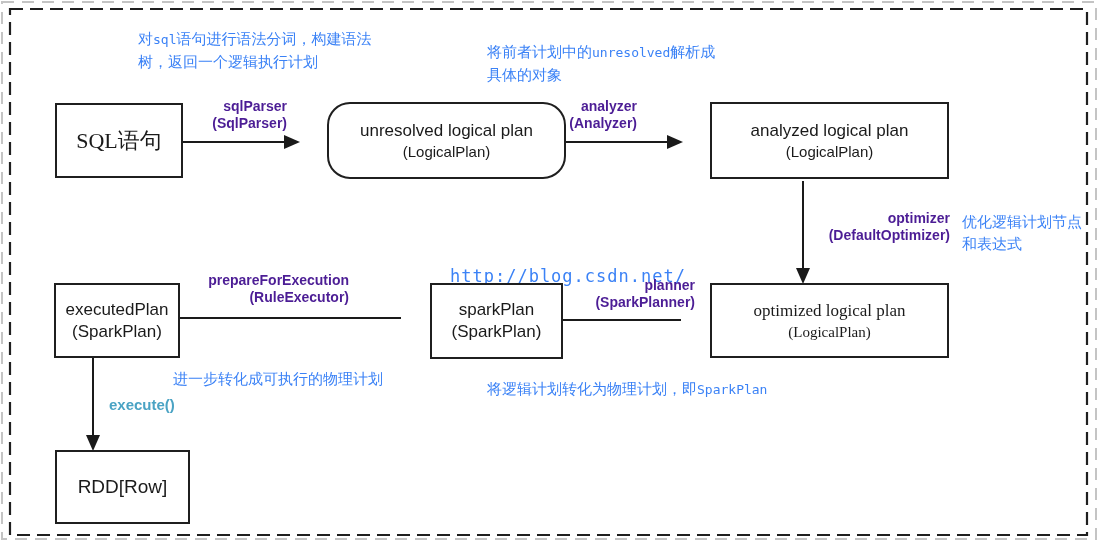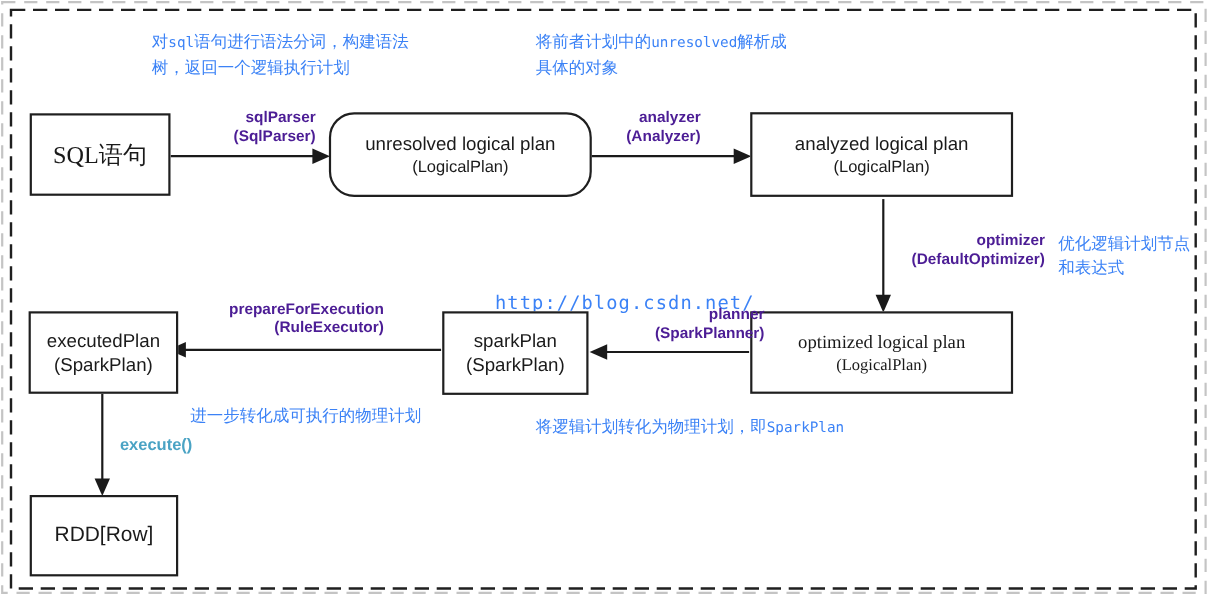--- a/index.html
+++ b/index.html
@@ -12,20 +12,21 @@
   }
   svg.layer{position:absolute;left:0;top:0;width:1098px;height:541px;}
   .box{
     position:absolute;
     border:2px solid #1f1f1f;
     background:#ffffff;
     display:flex;flex-direction:column;justify-content:center;align-items:center;
     text-align:center;color:#1a1a1a;
     z-index:3;
     box-sizing:border-box;
+    margin-left:28px;
   }
   .box .title{font-size:17px;line-height:22px;}
   .box .subtitle{font-size:15px;line-height:20px;}
   .box.cn .title{font-family:"Liberation Serif", serif;font-size:22px;}
   .box.big .title{font-size:19px;}
   .edge-label{
     position:absolute;z-index:4;
     color:#4c1d95;font-weight:bold;font-size:14px;line-height:17px;
     text-align:right;
   }
@@ -109,21 +110,21 @@
   <div class="box" style="left:682px;top:283px;width:239px;height:75px;font-family:Liberation Serif, serif;">
     <span class="title">optimized logical plan</span>
     <span class="subtitle">(LogicalPlan)</span>
   </div>
 
   <div class="box" style="left:402px;top:283px;width:133px;height:76px;">
     <span class="title">sparkPlan</span>
     <span class="title">(SparkPlan)</span>
   </div>
 
-  <div class="box" style="left:26px;top:283px;width:136px;height:75px;">
+  <div class="box" style="left:26px;top:283px;width:126px;height:75px;">
     <span class="title">executedPlan</span>
     <span class="title">(SparkPlan)</span>
   </div>
 
   <div class="box big" style="left:27px;top:450px;width:135px;height:74px;">
     <span class="title">RDD[Row]</span>
   </div>
 
   <div class="edge-label" style="left:155px;top:98px;width:132px;">
     <div>sqlParser</div>
@@ -150,21 +151,21 @@
     <div>(RuleExecutor)</div>
   </div>
 
   <div class="execute-label" style="left:109px;top:396px;">execute()</div>
 
   <div class="annotation" style="left:138px;top:28px;">
     <span>对</span><span class="mono">sql</span><span>语句进行语法分词，构建语法</span><br>
     <span>树，返回一个逻辑执行计划</span>
   </div>
 
-  <div class="annotation" style="left:487px;top:28px;">
+  <div class="annotation" style="left:487px;top:41px;">
     <span>将前者计划中的</span><span class="mono">unresolved</span><span>解析成</span><br>
     <span>具体的对象</span>
   </div>
 
   <div class="annotation" style="left:962px;top:211px;">
     <span>优化逻辑计划节点</span><br>
     <span>和表达式</span>
   </div>
 
   <div class="annotation" style="left:173px;top:368px;">进一步转化成可执行的物理计划</div>

